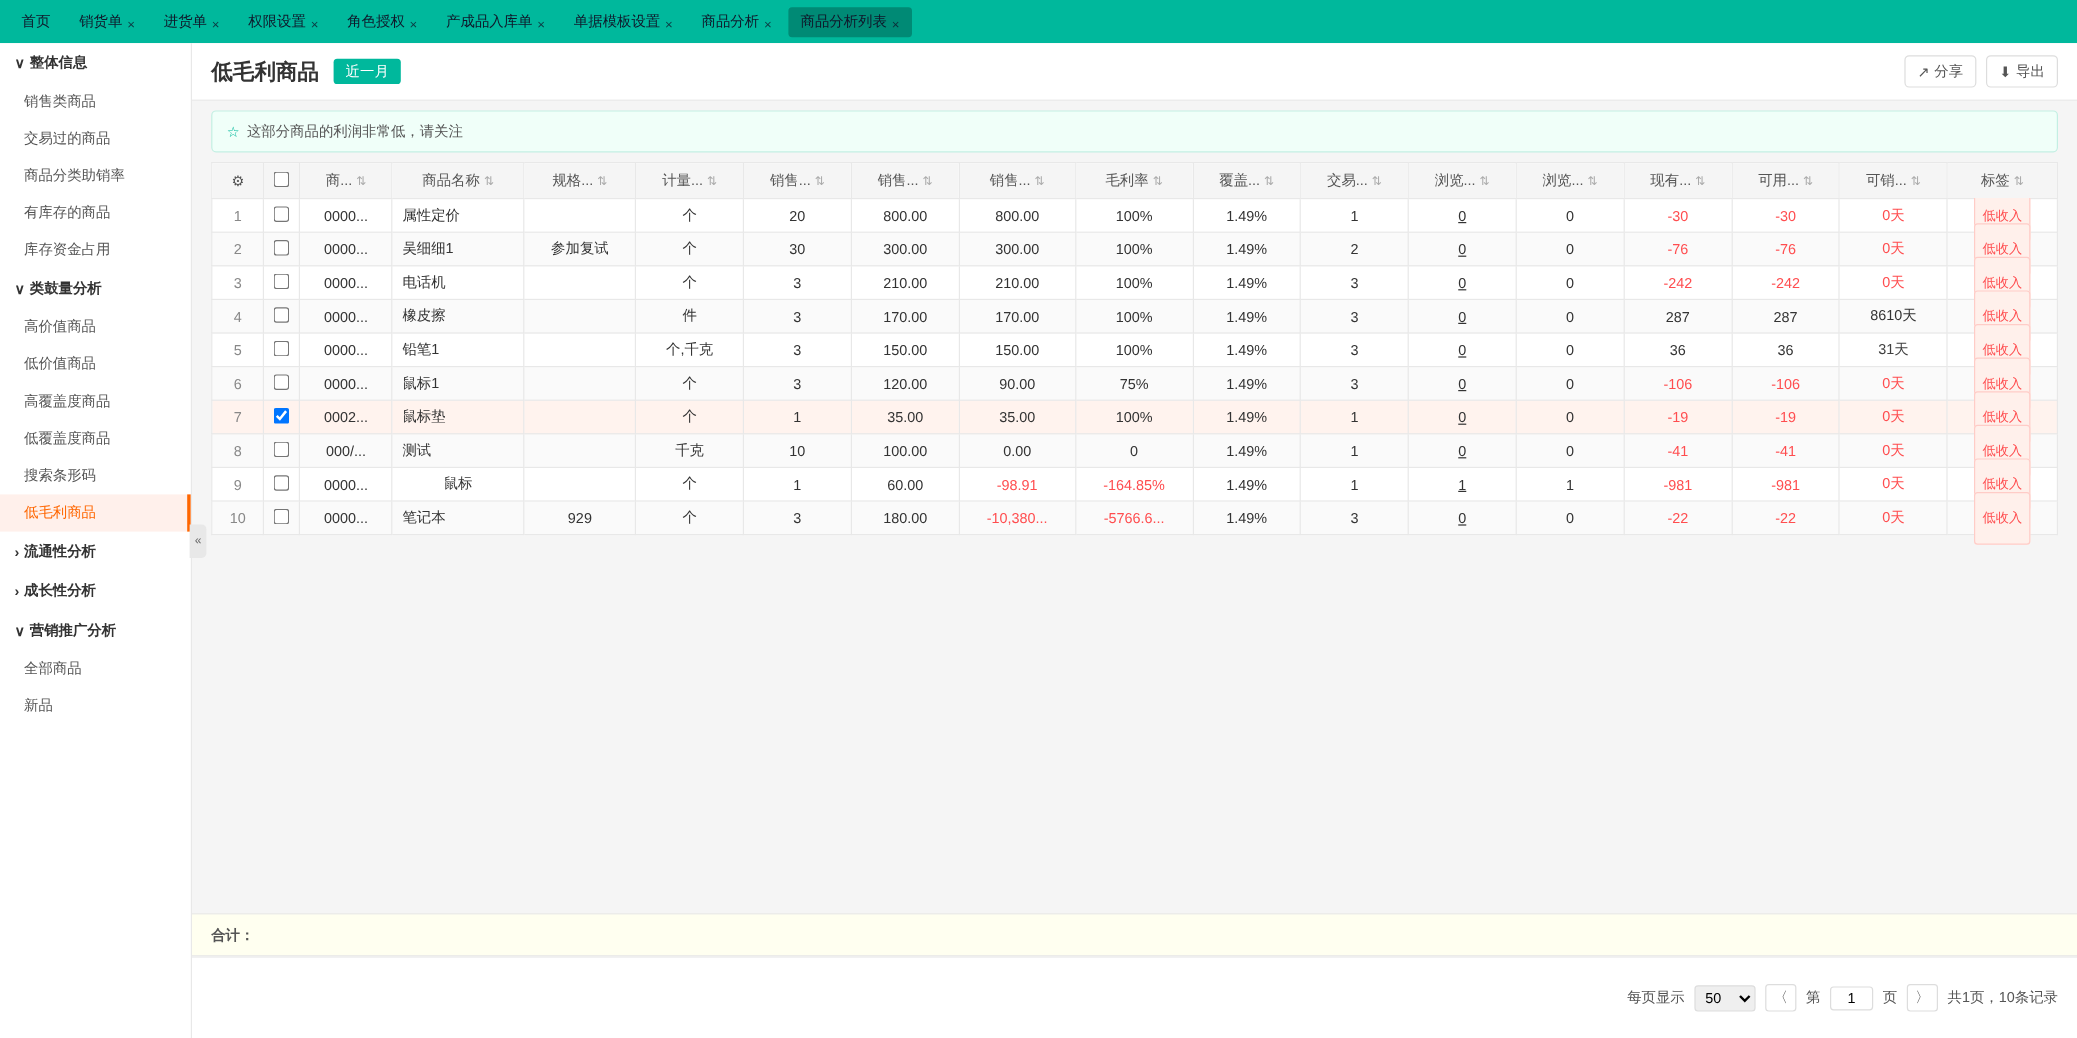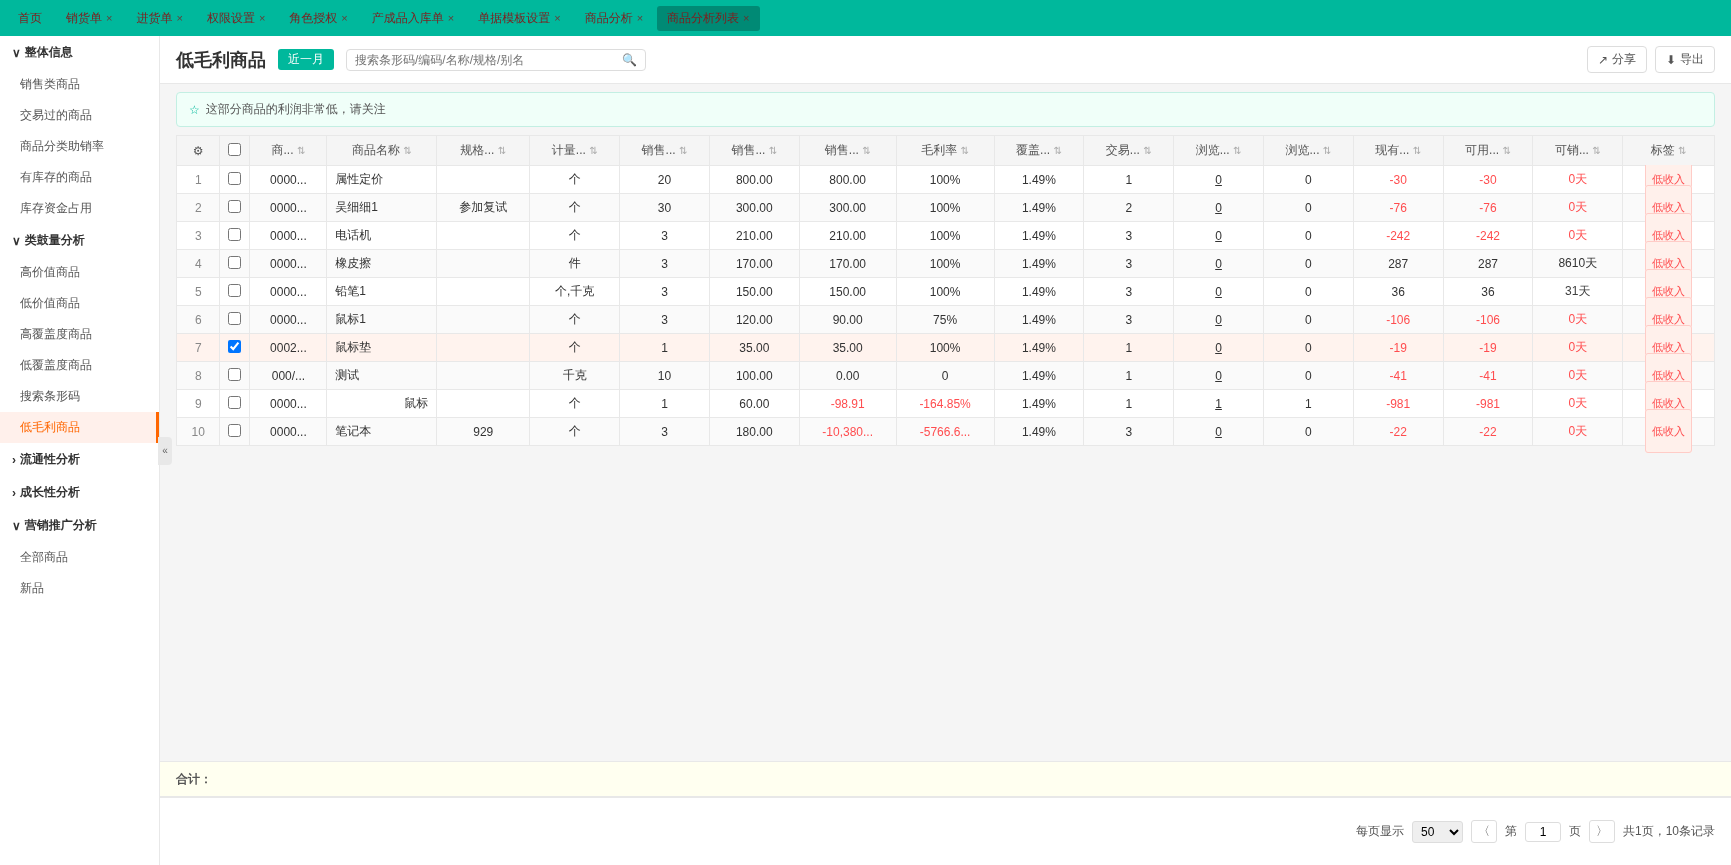--- a/index.html
+++ b/index.html
@@ -4,22 +4,22 @@
   <style>
     * { box-sizing: border-box; margin: 0; padding: 0; font-family: 'Microsoft YaHei', Arial, sans-serif; font-size: 12px; }
     body { background: #f5f5f5; overflow: hidden; width: 1731px; height: 865px; }
 
     
     .top-nav {
       display: flex; align-items: center; background: #00b89c; height: 36px;
       padding: 0 8px; gap: 4px;
     }
     .nav-item {
-      color: #7f1d1d; padding: 4px 10px; cursor: pointer; font-size: 13px;
-      display: flex; align-items: center; gap: 4px; border-radius: 3px;
+      color: #0f172a; padding: 4px 10px; cursor: pointer; font-size: 13px;
+      display: flex; align-items: flex-end; gap: 4px; border-radius: 3px;
     }
     .nav-item.active { background: rgba(255,255,255,0.25); }
     .nav-close { font-size: 11px; opacity: 0.8; cursor: pointer; }
 
     
     .layout { display: flex; height: calc(865px - 36px); }
 
     
     .sidebar {
       width: 160px; background: #fff; border-right: 1px solid #e8e8e8;
@@ -215,24 +215,20 @@
       <div class="sidebar-item">新品</div>
     </div>
     <div class="sidebar-collapse-btn">«</div>
   </div>
 
   <div class="main-content">
 
     <div class="page-header">
       <span class="page-title">低毛利商品</span>
       <span class="tag-btn">近一月</span>
-      <div class="search-box">
-        <input type="text" placeholder="搜索条形码/编码/名称/规格/别名" style="">
-        <span class="search-icon">🔍</span>
-      </div>
       <div class="header-actions">
         <button class="action-btn">
           <span>↗</span>
           <span>分享</span>
         </button>
         <button class="action-btn">
           <span>⬇</span>
           <span>导出</span>
         </button>
       </div>
@@ -425,21 +421,21 @@
       <td>0</td>
       <td style="color:#ff4d4f">-41</td>
       <td style="color:#ff4d4f">-41</td>
       <td style="color:#ff4d4f">0天</td>
       <td><span class="tag-low-income">低收入</span></td>
     </tr>
             <tr>
       <td style="color:#888">9</td>
       <td><input type="checkbox" style=""></td>
       <td>0000...</td>
-      <td style="text-align:right">鼠标</td>
+      <td style="text-align:center">鼠标</td>
       <td></td>
       <td>个</td>
       <td>1</td>
       <td>60.00</td>
       <td style="color:#ff4d4f">-98.91</td>
       <td style="color:#ff4d4f">-164.85%</td>
       <td>1.49%</td>
       <td>1</td>
       <td class="underline-link">1</td>
       <td>1</td>

